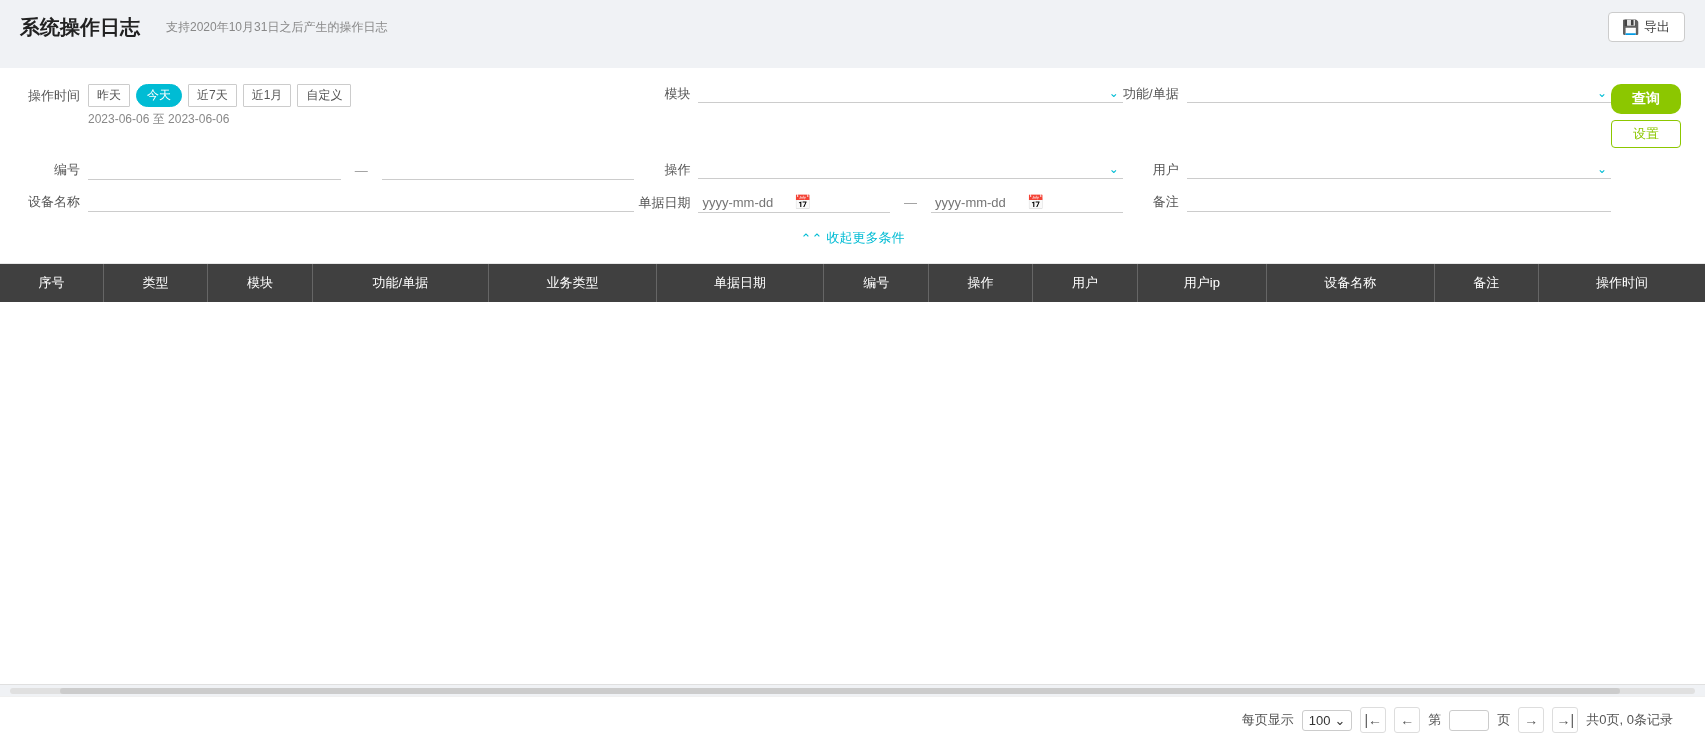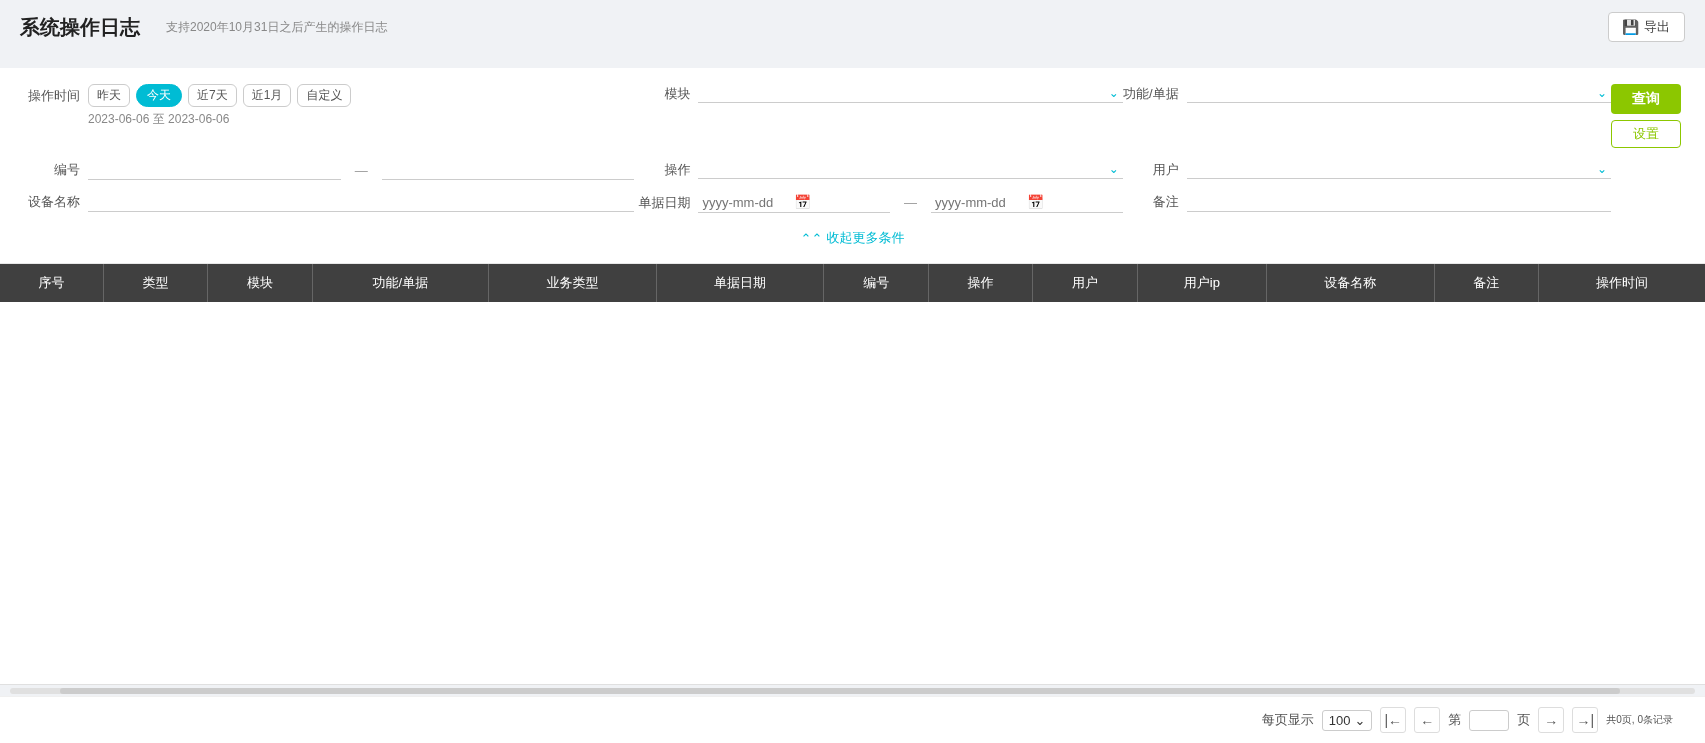--- a/index.html
+++ b/index.html
@@ -13,21 +13,21 @@
     .page-subtitle { font-size: 12px; color: #888; }
     .header-left { display: flex; align-items: center; gap: 10px; }
     .export-btn { display: flex; align-items: center; gap: 4px; border: 1px solid #ccc; background: #fff; border-radius: 4px; padding: 5px 14px; cursor: pointer; font-size: 13px; color: #444; }
 
     
     .filter-panel { background: #fff; margin: 0 0 0 0; padding: 16px 24px 12px 24px; border-bottom: 1px solid #e8e8e8; }
     .filter-row { display: flex; align-items: flex-start; gap: 0; margin-bottom: 12px; }
     .filter-item { display: flex; align-items: center; gap: 8px; flex: 1; min-width: 0; }
     .filter-label { color: #555; font-size: 13px; white-space: nowrap; min-width: 56px; text-align: right; }
     .time-btns { display: flex; gap: 6px; align-items: center; }
-    .time-btn { padding: 2px 8px; border: 1px solid #ccc; border-radius: 6px; background: #fff; cursor: pointer; font-size: 12px; color: #555; }
+    .time-btn { padding: 2px 8px; border: 1px solid #ccc; border-radius: 1px; background: #fff; cursor: pointer; font-size: 12px; color: #555; }
     .time-btn.active { background: #00bcd4; color: #fff; border-color: #00bcd4; border-radius: 12px; padding: 2px 10px; }
     .time-range-text { font-size: 12px; color: #888; margin-top: 20px; margin-left: 0; }
 
     
     .filter-input { flex: 1; border: none; border-bottom: 1px solid #ccc; outline: none; padding: 2px 4px; font-size: 13px; background: transparent; min-width: 80px; }
 
     
     .filter-select { flex: 1; display: flex; align-items: center; border-bottom: 1px solid #ccc; padding: 2px 4px; cursor: pointer; min-width: 120px; position: relative; }
     .filter-select-text { flex: 1; font-size: 13px; color: #bbb; }
     .filter-select-arrow { color: #00bcd4; font-size: 12px; margin-left: 4px; }
@@ -39,42 +39,42 @@
     .date-input-wrap { display: flex; align-items: center; border-bottom: 1px solid #ccc; padding: 2px 4px; min-width: 120px; }
     .date-input-wrap input { border: none; outline: none; font-size: 13px; color: #14532d; background: transparent; width: 90px; }
     .cal-icon { color: #00bcd4; font-size: 14px; cursor: pointer; margin-left: 2px; }
 
     
     .collapse-row { display: flex; justify-content: center; margin-top: 4px; }
     .collapse-btn { display: flex; align-items: center; gap: 4px; border: none; background: none; color: #00bcd4; cursor: pointer; font-size: 13px; padding: 4px 16px; }
 
     
     .action-btns { display: flex; flex-direction: column; gap: 6px; min-width: 70px; }
-    .query-btn { background: #8cc700; color: #fff; border: none; border-radius: 4px; padding: 6px 18px; font-size: 14px; cursor: pointer; font-weight: bold; }
+    .query-btn { background: #8cc700; color: #fff; border: none; border-radius: 10px; padding: 6px 18px; font-size: 14px; cursor: pointer; font-weight: bold; }
     .settings-btn { background: #fff; color: #8cc700; border: 1px solid #8cc700; border-radius: 4px; padding: 4px 18px; font-size: 13px; cursor: pointer; text-align: center; }
 
     
     .table-container { background: #fff; flex: 1; overflow-x: auto; }
     table { width: 100%; border-collapse: collapse; }
     thead tr { background: #404040; }
     thead th { color: #fff; font-size: 13px; padding: 10px 8px; text-align: center; border-right: 1px solid rgba(255,255,255,0.2); white-space: nowrap; font-weight: normal; }
     thead th:last-child { border-right: none; }
 
     
     .scrollbar-area { height: 12px; background: #f0f2f5; border-top: 1px solid #e0e0e0; display: flex; align-items: center; padding: 0 10px; }
     .scrollbar-track { width: 100%; height: 6px; background: #e0e0e0; border-radius: 3px; position: relative; }
     .scrollbar-thumb { position: absolute; left: 50px; width: 1560px; height: 6px; background: #ccc; border-radius: 3px; }
 
     
     .pagination { display: flex; align-items: center; justify-content: flex-end; padding: 10px 32px; background: #fff; border-top: 1px solid #f0f0f0; gap: 8px; }
     .pagination-label { font-size: 13px; color: #555; }
     .per-page-select { display: flex; align-items: center; border: 1px solid #ccc; border-radius: 3px; padding: 2px 6px; background: #fff; font-size: 13px; cursor: pointer; gap: 4px; }
     .page-nav-btn { border: 1px solid #ddd; background: #fff; border-radius: 3px; width: 26px; height: 26px; display: flex; align-items: center; justify-content: center; cursor: pointer; font-size: 14px; color: #555; }
     .page-input { border: 1px solid #ccc; border-radius: 3px; width: 40px; text-align: center; padding: 2px 4px; font-size: 13px; }
-    .pagination-info { font-size: 10px; color: #555; }
+    .pagination-info { font-size: 13px; color: #555; }
   </style>
 </head>
 <body>
 
 <div class="page-container">
 
   <div class="page-header">
     <div class="header-left">
       <span class="page-title">系统操作日志</span>
       <span class="page-subtitle">支持2020年10月31日之后产生的操作日志</span>

